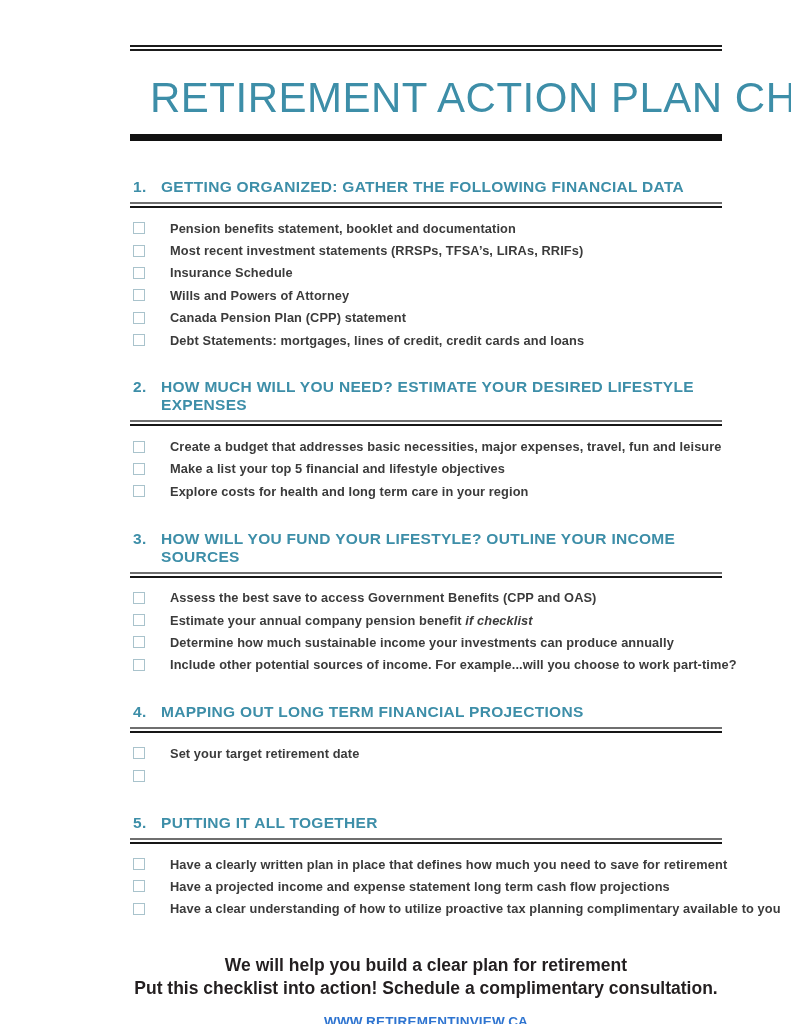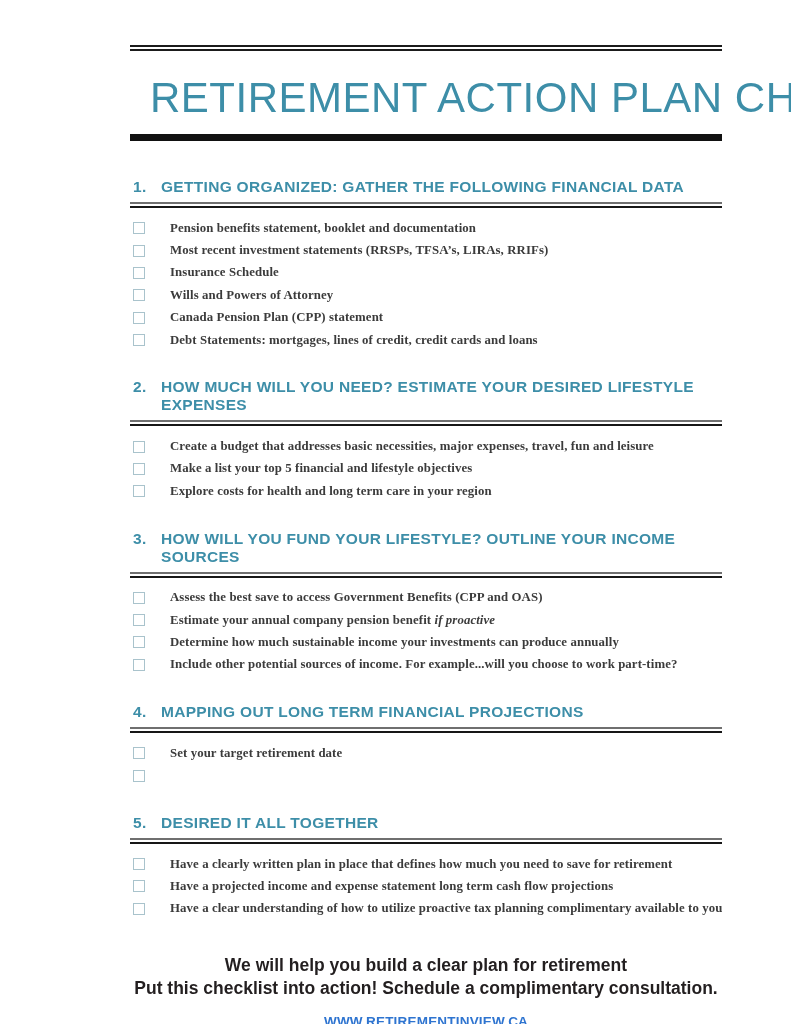--- a/index.html
+++ b/index.html
@@ -41,21 +41,21 @@
     font-weight:bold;
     letter-spacing:0.3px;
     color:#3d8ea8;
   }
   .sec-num { flex:none; width:31px; padding-left:3px; }
   .rule-double { margin-top:6px; }
   .rule-double .r1 { height:2px; background:#6f6f6f; }
   .rule-double .gap { height:2px; }
   .rule-double .r2 { height:2px; background:#161616; }
 
-  ul.items { list-style:none; margin-top:9px;font-family:Liberation Serif, serif; }
+  ul.items { list-style:none; margin-top:9px; }
   li.cl-item { display:flex; align-items:center; height:22.4px; }
   .checkbox {
     flex:none;
     width:12px; height:12px;
     border:1.5px solid #a9c3cc;
     background:#ffffff;
     margin:0 25px 0 3px;
     cursor:pointer;
   }
   .item-text {
@@ -175,21 +175,21 @@
             <div class="gap"></div>
             <div class="r2"></div>
           </div>
           <ul class="items">
             <li class="cl-item">
               <span class="checkbox"></span>
               <span class="item-text">Assess the best save to access Government Benefits (CPP and OAS)</span>
             </li>
             <li class="cl-item">
               <span class="checkbox"></span>
-              <span class="item-text">Estimate your annual company pension benefit <em>if proactive</em></span>
+              <span class="item-text">Estimate your annual company pension benefit <em>if checklist</em></span>
             </li>
             <li class="cl-item">
               <span class="checkbox"></span>
               <span class="item-text">Determine how much sustainable income your investments can produce annually</span>
             </li>
             <li class="cl-item">
               <span class="checkbox"></span>
               <span class="item-text">Include other potential sources of income. For example...will you choose to work part-time?</span>
             </li>
           </ul>
@@ -210,21 +210,21 @@
               <span class="item-text">Set your target retirement date</span>
             </li>
             <li class="cl-item">
               <span class="checkbox"></span>
             </li>
           </ul>
         </section>
         <section class="cl-section">
           <h2 class="sec-head">
             <span class="sec-num">5.</span>
-            <span class="sec-title">DESIRED IT ALL TOGETHER</span>
+            <span class="sec-title">PUTTING IT ALL TOGETHER</span>
           </h2>
           <div class="rule-double">
             <div class="r1"></div>
             <div class="gap"></div>
             <div class="r2"></div>
           </div>
           <ul class="items">
             <li class="cl-item">
               <span class="checkbox"></span>
               <span class="item-text">Have a clearly written plan in place that defines how much you need to save for retirement</span>

